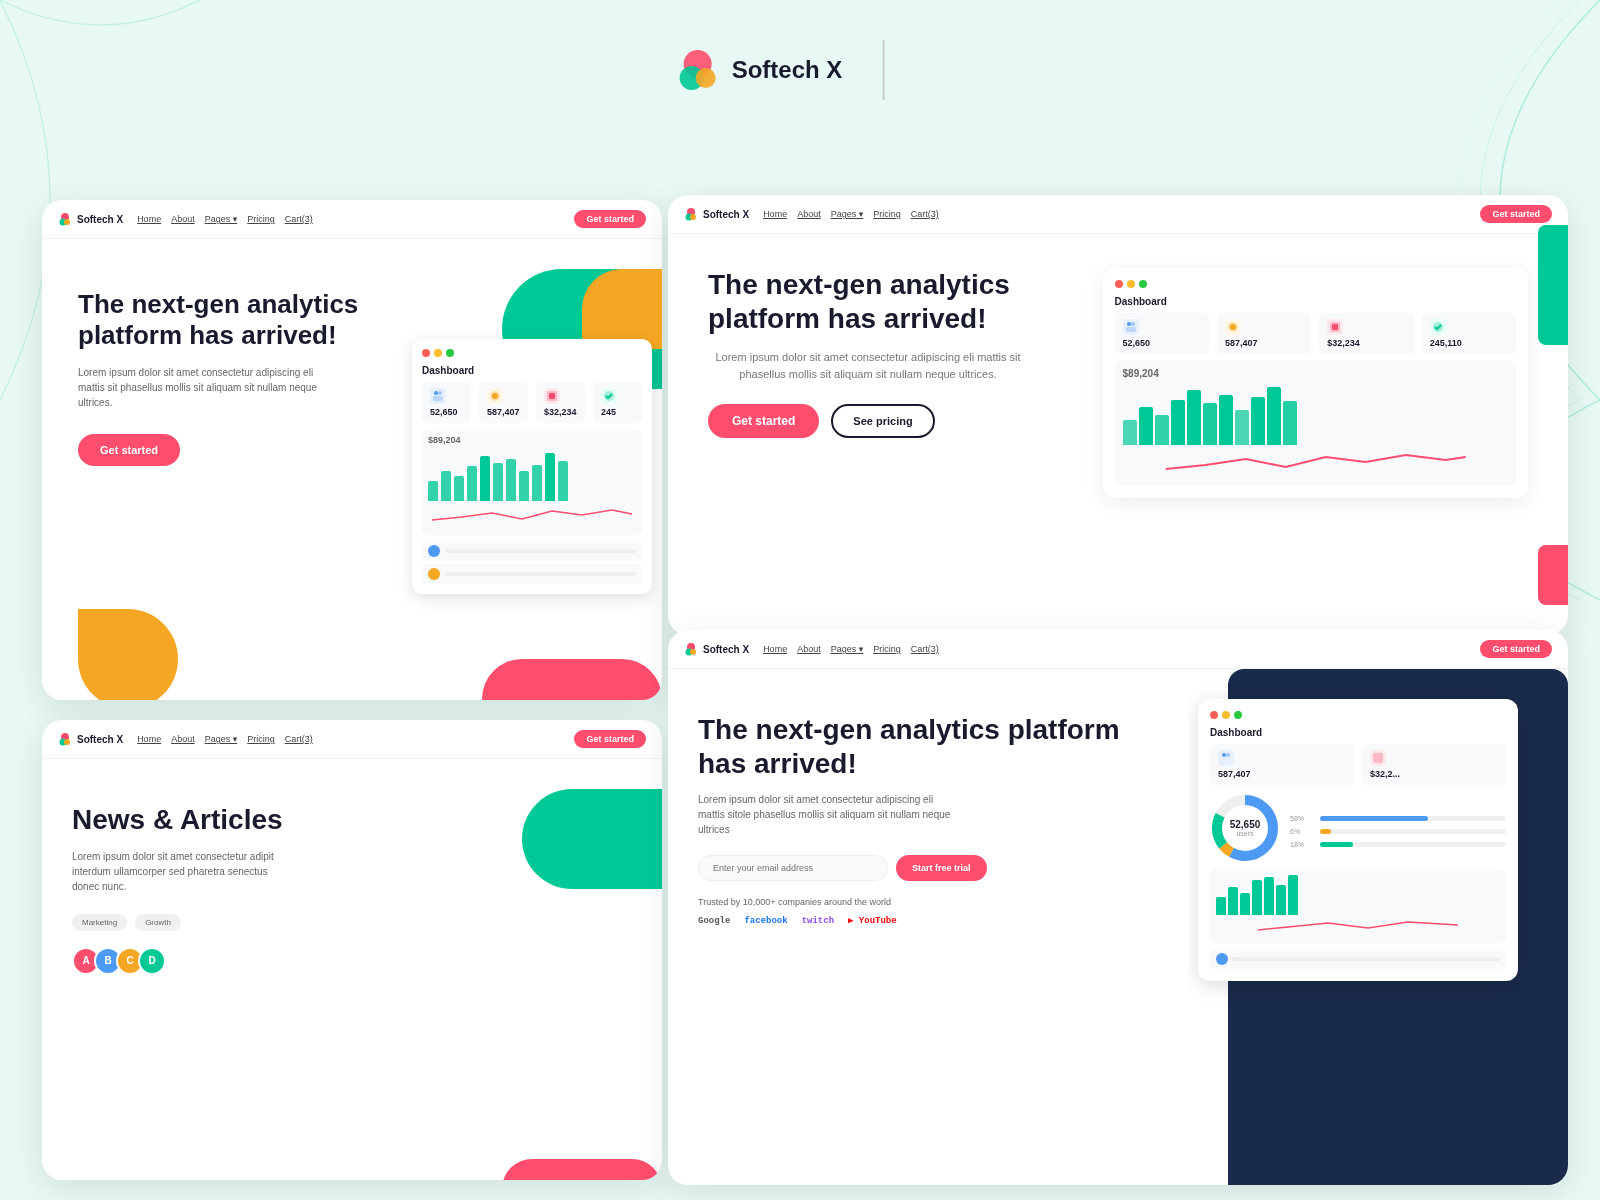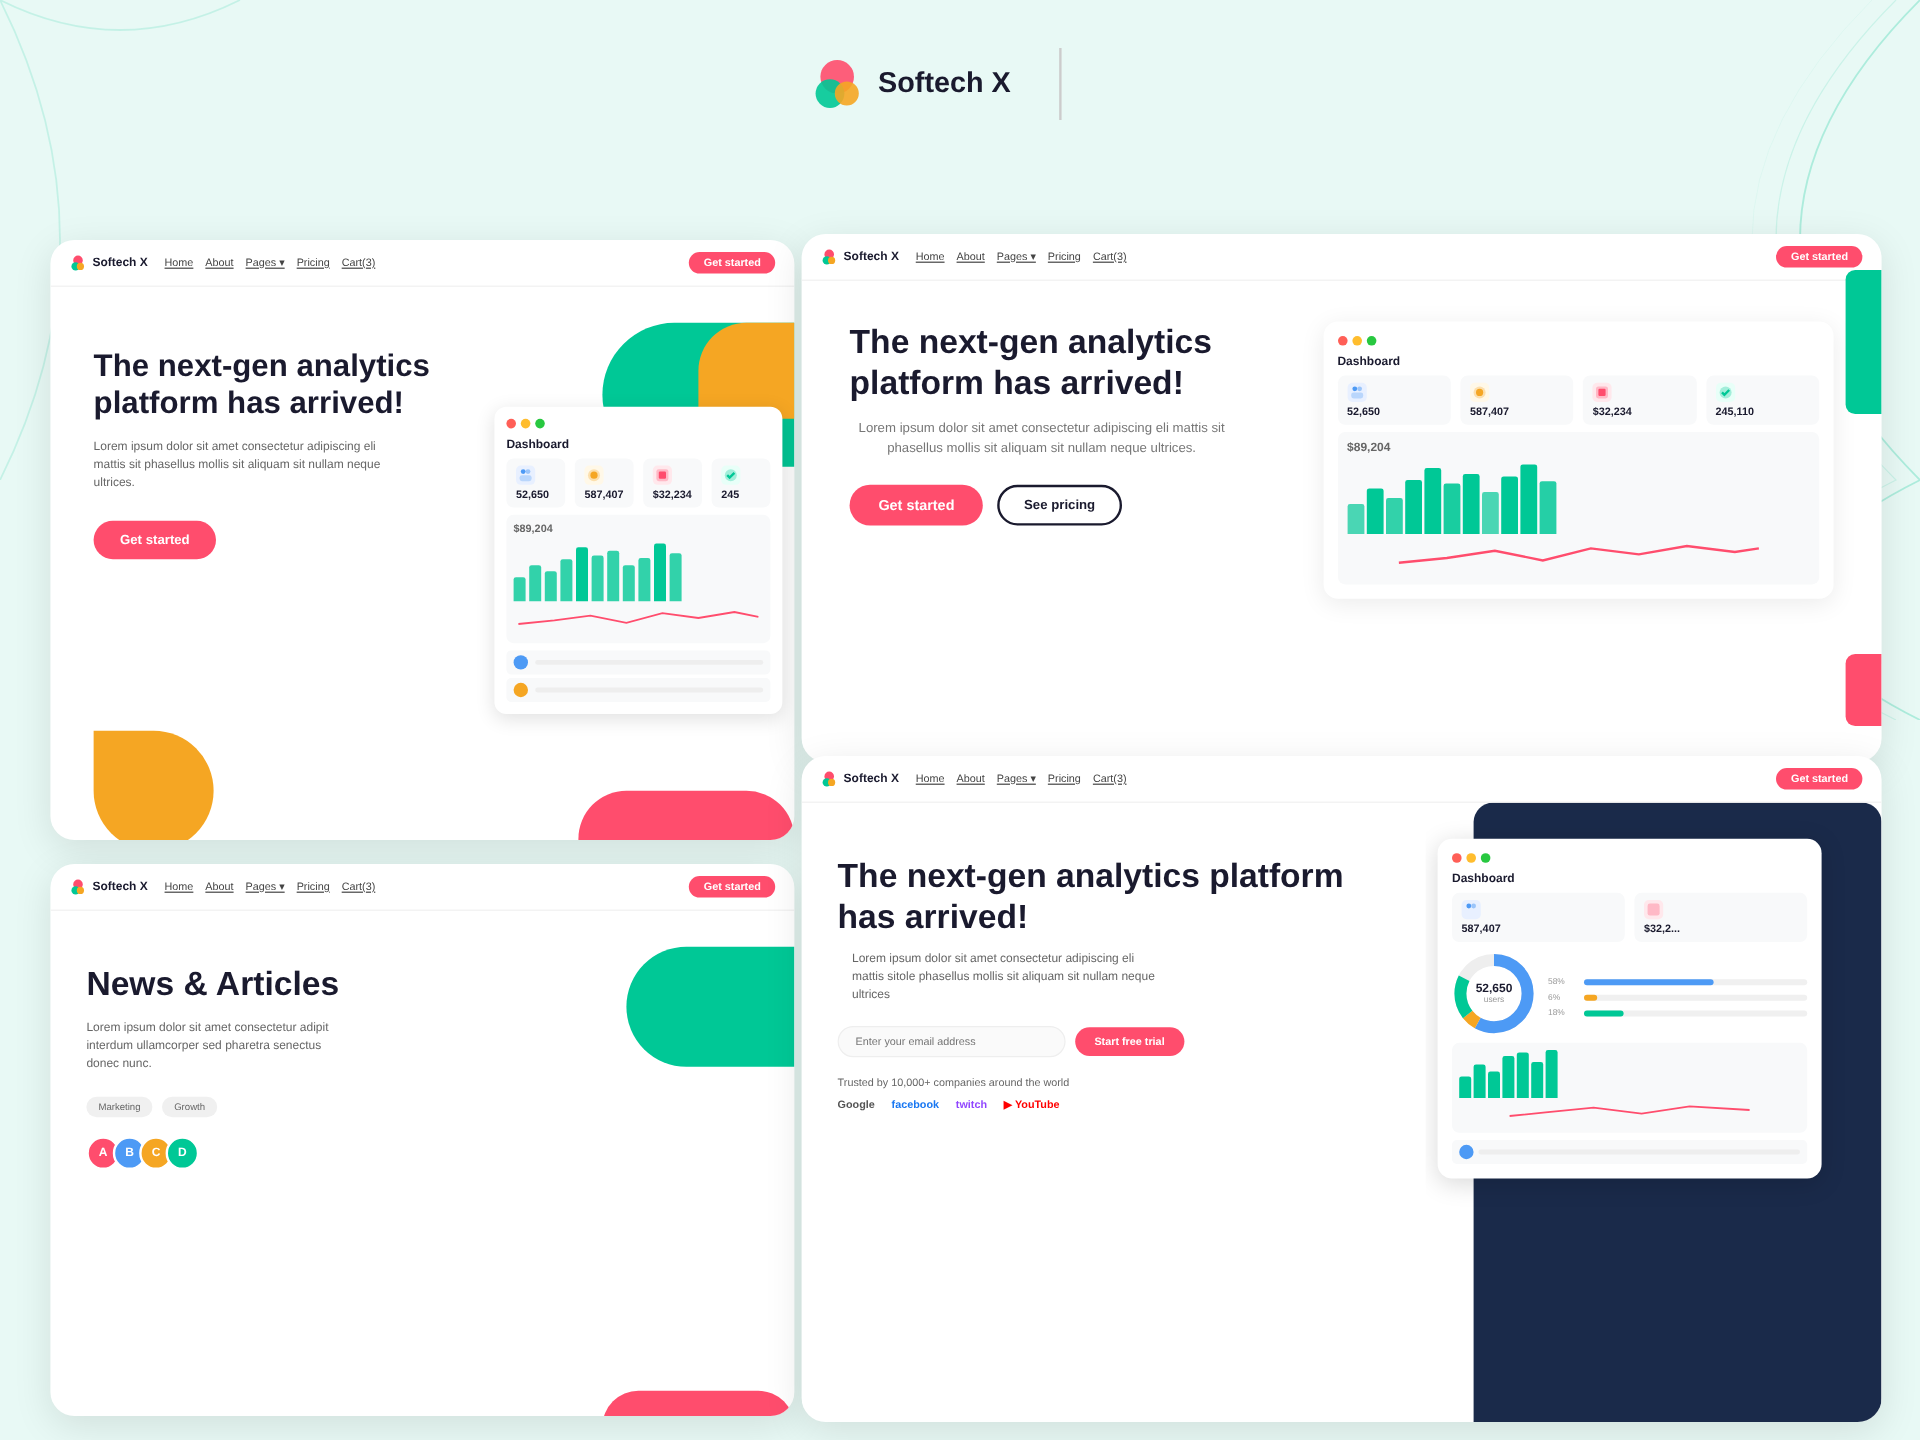--- a/index.html
+++ b/index.html
@@ -419,26 +419,24 @@
       line-height: 1.2;
       margin-top: 16px;
       margin-bottom: 12px;
     }
     .card4-desc {
       font-size: 10px;
       color: #666;
       line-height: 1.5;
       margin-bottom: 18px;
       max-width: 260px;
-      margin-left: 12px;
     }
     .email-row {
       display: flex;
       gap: 8px;
-      align-items: center;
       margin-bottom: 16px;
     }
     .email-input {
       border: 1px solid #eee;
       border-radius: 20px;
       padding: 7px 14px;
       font-size: 9px;
       color: #999;
       width: 190px;
       background: #fafafa;
@@ -460,20 +458,21 @@
     }
     .logos-row {
       display: flex;
       gap: 14px;
       align-items: center;
     }
     .logo-brand {
       font-size: 9px;
       font-weight: 700;
       color: #555;
+      font-family: Liberation Mono, monospace;
     }
     .card4-right {
       width: 380px;
       position: relative;
       overflow: hidden;
     }
     .shape-dark-right {
       position: absolute;
       top: 0;
       right: 0;

